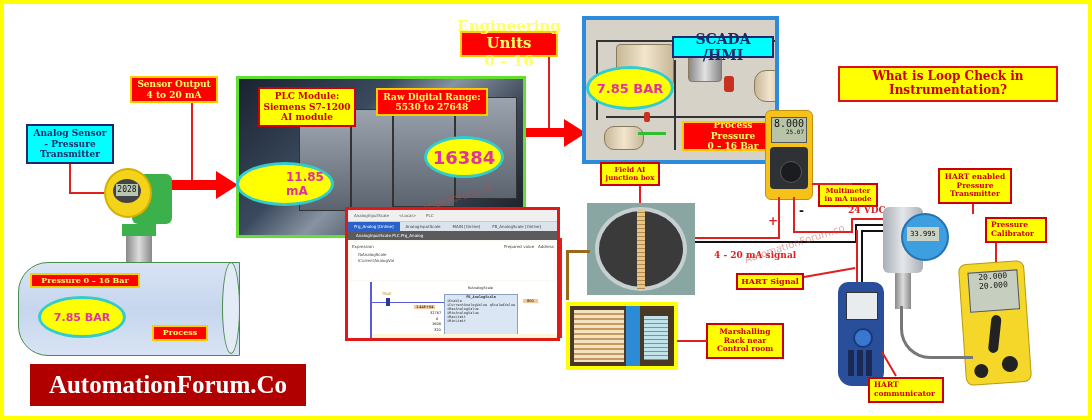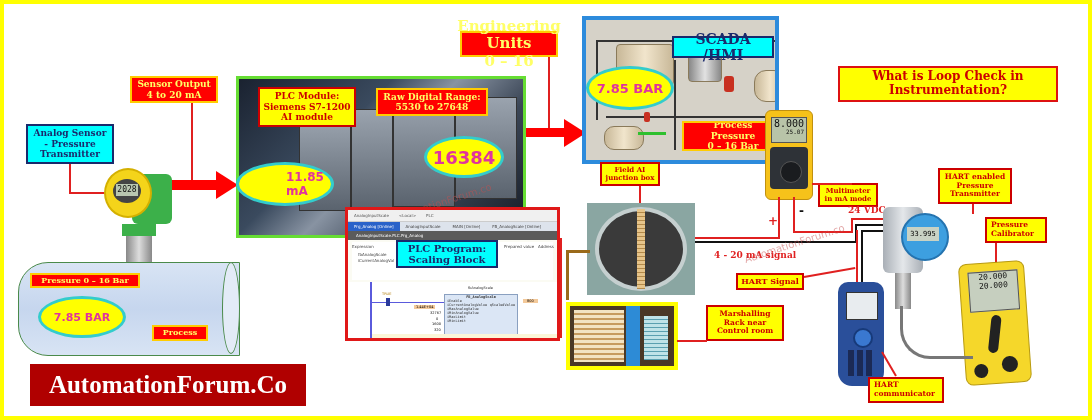--- a/index.html
+++ b/index.html
@@ -114,22 +114,20 @@
     <span class="pp-tab">FB_AnalogScale [Online]</span>
   </div>
   <div class="pp-title">AnalogInputScale.PLC.Prg_Analog</div>
   <div class="pp-cols">
     <span class="abs" style="left:0;top:2px;">Expression</span>
     <span class="abs" style="left:152px;top:2px;">Prepared value</span>
     <span class="abs" style="left:186px;top:2px;">Address</span>
     <span class="abs" style="left:6px;top:10px;">fbAnalogScale</span>
     <span class="abs" style="left:6px;top:16px;">iCurrentAnalogVal</span>
   </div>
-  <div class="lbl lbl-cyan" style="left:48px;top:30px;width:102px;height:28px;font-size:10px;">PLC Program:
-Scaling Block</div>
   <div class="pp-ladder">
     <div class="abs" style="left:22px;top:0;width:2px;height:58px;background:#5a5adc;"></div>
     <div class="abs" style="left:22px;top:20px;width:74px;height:1px;background:#5a5adc;"></div>
     <div class="abs" style="left:34px;top:10px;font-size:3.5px;color:#b07a00;">TRUE</div>
     <div class="abs" style="left:38px;top:16px;width:4px;height:8px;background:#2a3a9a;"></div>
     <div class="fb">
       <div style="text-align:center;font-weight:bold;">FB_AnalogScale</div>
       <div style="padding-left:2px;">iEnable</div>
       <div style="padding-left:2px;">iCurrentAnalogValue</div>
       <div style="padding-left:2px;">iMaxAnalogValue</div>
@@ -211,21 +209,21 @@
 </div>
 <div class="line-brown" style="left:566px;top:250px;width:24px;height:3px;"></div>
 <div class="line-brown" style="left:566px;top:250px;width:3px;height:50px;"></div>
 <div class="line-red" style="left:560px;top:238px;width:2px;height:100px;"></div>
 
 <div class="rack">
   <div class="abs" style="left:4px;top:4px;width:50px;height:52px;background:repeating-linear-gradient(180deg,#f2e2c2 0 3px,#c69a5e 3px 5px);"></div>
   <div class="abs" style="left:56px;top:0;width:14px;height:64px;background:#2d8bd6;"></div>
   <div class="abs" style="left:74px;top:10px;width:24px;height:44px;background:repeating-linear-gradient(180deg,#bfe3e8 0 3px,#5aa0b0 3px 4px);"></div>
 </div>
-<div class="lbl lbl-yellow" style="left:706px;top:305px;width:78px;height:36px;font-size:7.5px;">Marshalling
+<div class="lbl lbl-yellow" style="left:706px;top:323px;width:78px;height:36px;font-size:7.5px;">Marshalling
 Rack near
 Control room</div>
 <div class="line-red" style="left:677px;top:340px;width:30px;height:2px;"></div>
 
 <div class="lbl lbl-yellow" style="left:938px;top:168px;width:74px;height:36px;font-size:7.5px;">HART enabled
 Pressure
 Transmitter</div>
 <div class="line-red" style="left:972px;top:204px;width:2px;height:10px;"></div>
 <div class="transmitter">
   <div class="abs" style="left:0;top:0;width:40px;height:66px;background:linear-gradient(90deg,#a9afb6,#e4e7ea,#a9afb6);border-radius:6px;"></div>

